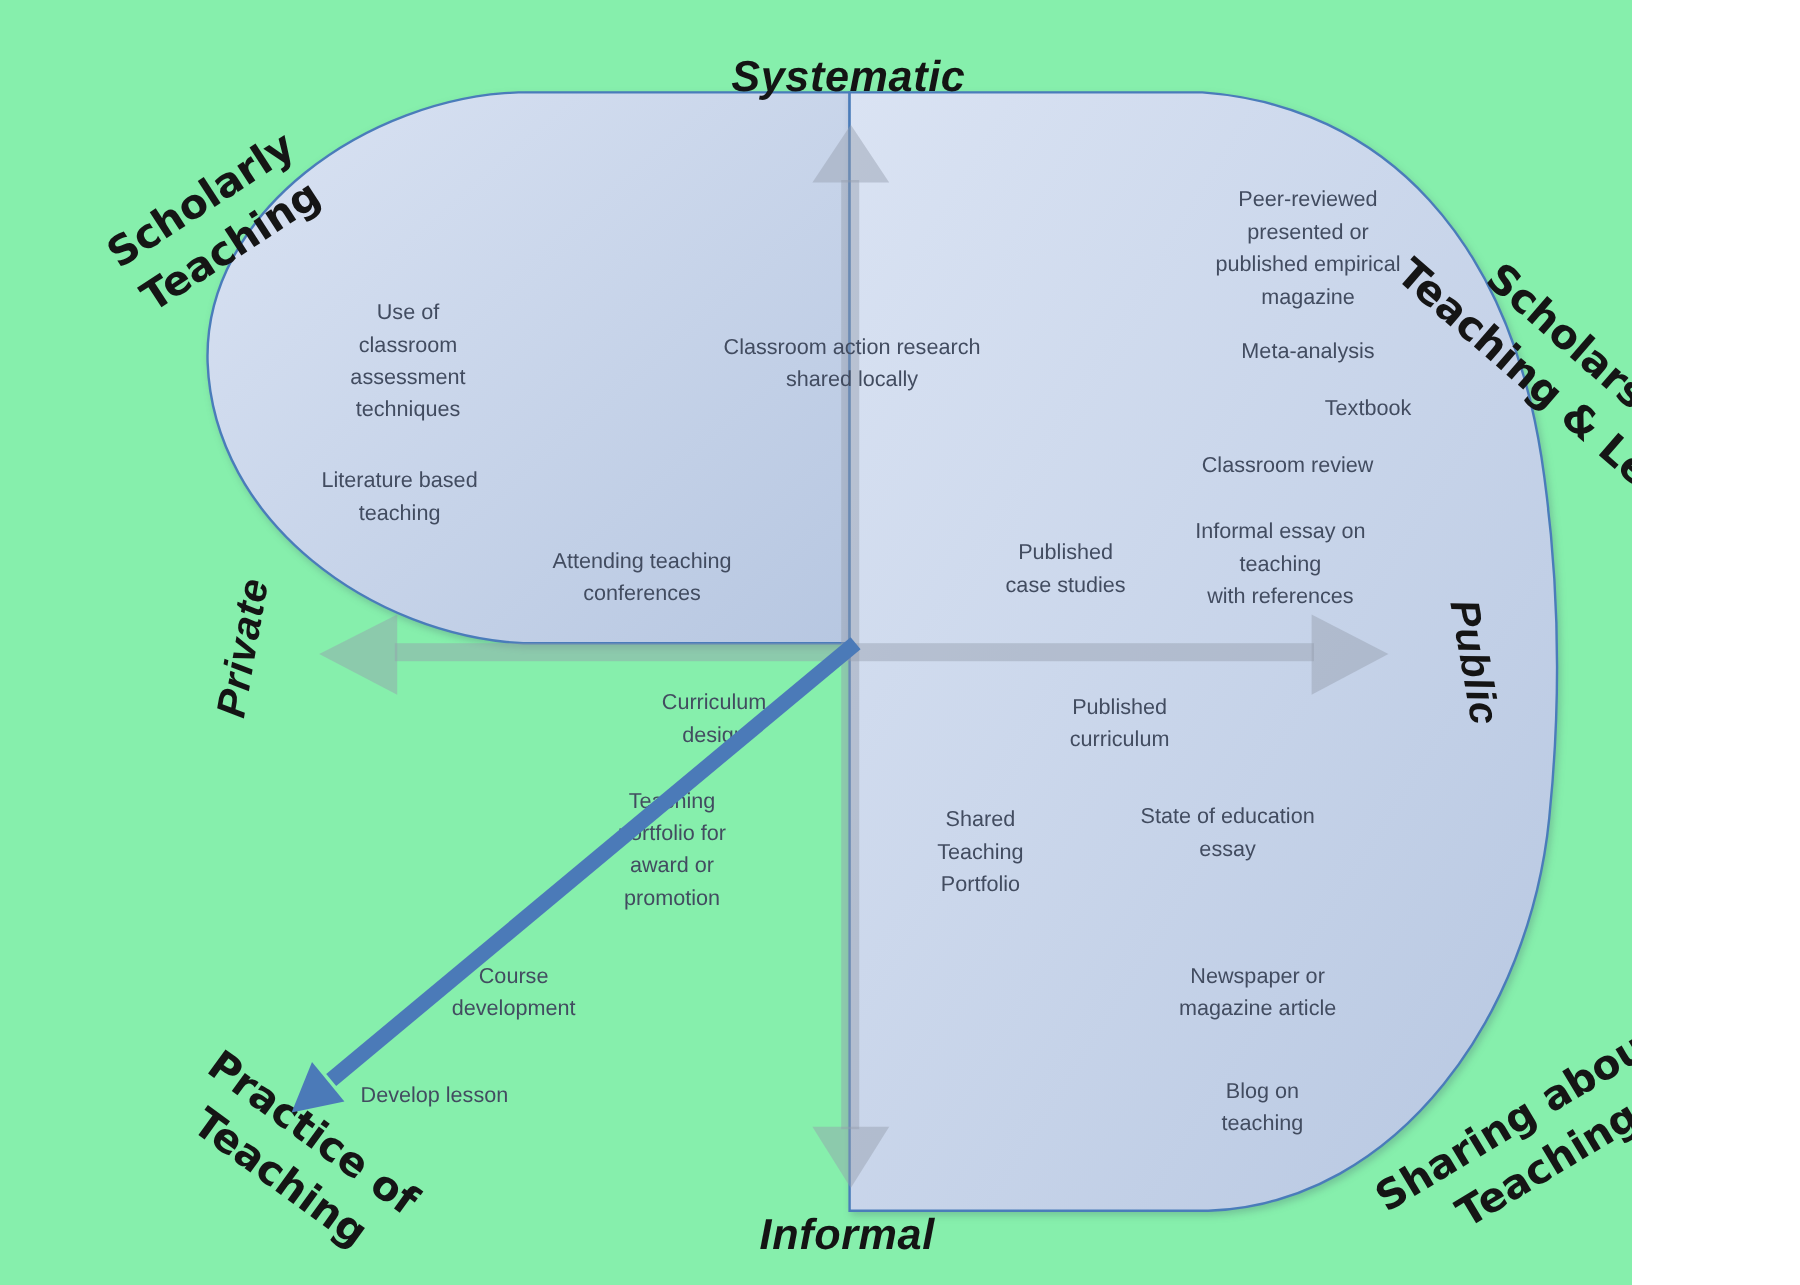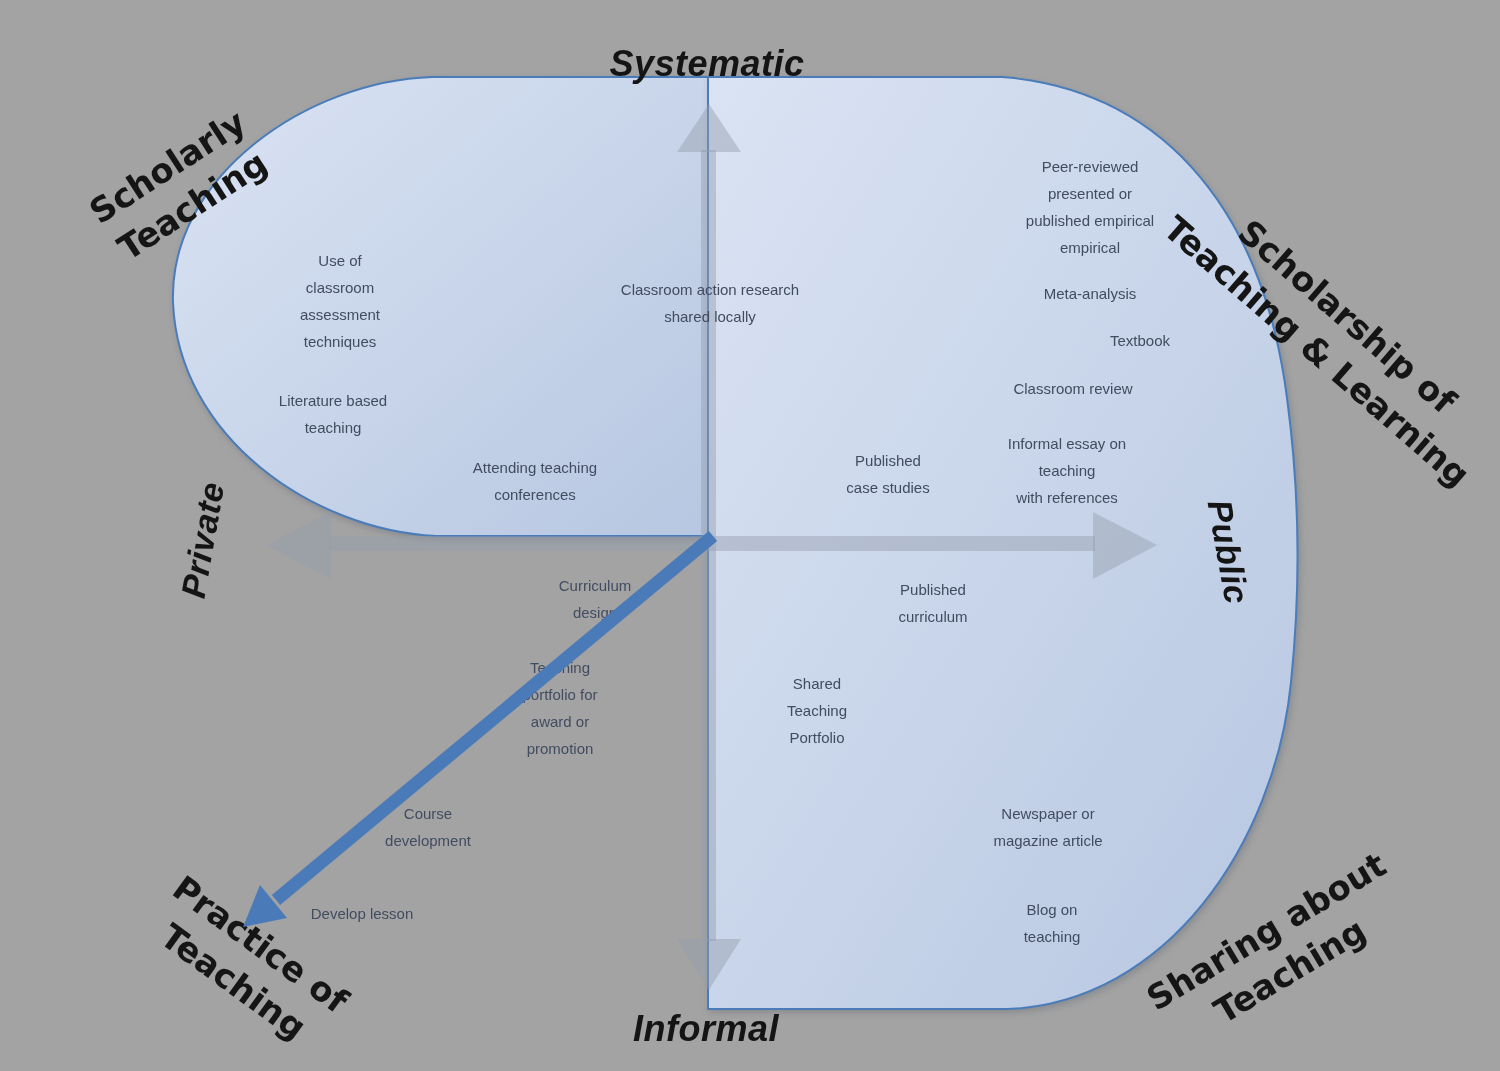--- a/index.html
+++ b/index.html
@@ -1,26 +1,26 @@
 <!DOCTYPE html>
 <html><head>
 <meta charset="utf-8">
 <style>
   html,body{margin:0;padding:0;background:#ffffff;}
   .stage{
-    position:relative;width:1500px;height:1071px;overflow:hidden;background:#a3a3a3;
+    position:relative;width:1360px;height:1071px;overflow:hidden;background:#86efac;
     font-family:"Liberation Sans",sans-serif;
   }
   svg.layer{position:absolute;left:0;top:0;width:1500px;height:1071px;}
   svg.toplayer{pointer-events:none;}
   .shape{filter:drop-shadow(2px 3px 3px rgba(60,70,90,0.25));}
   .item{
     position:absolute;transform:translate(-50%,-50%);
     text-align:center;white-space:nowrap;
-    font-size:15px;line-height:27px;color:#424c60;z-index:2;
+    font-size:18px;line-height:27px;color:#424c60;z-index:2;
   }
   .item span{display:block;}
   .axis-label{
     position:absolute;transform:translate(-50%,-50%);
     font-style:italic;font-weight:bold;font-size:36px;color:#141414;
     white-space:nowrap;z-index:2;letter-spacing:0.5px;
   }
   .axis-label.rot-left{transform:translate(-50%,-50%) rotate(-80deg);font-size:34px;}
   .axis-label.rot-right{transform:translate(-50%,-50%) rotate(80deg);font-size:34px;}
   .corner-label{
@@ -98,21 +98,21 @@
   </div>
   <div class="item" style="left:535px;top:481px">
     <span>Attending teaching</span>
     <span>conferences</span>
   </div>
 
   <div class="item" style="left:1090px;top:207px">
     <span>Peer-reviewed</span>
     <span>presented or</span>
     <span>published empirical</span>
-    <span>empirical</span>
+    <span>magazine</span>
   </div>
   <div class="item" style="left:1090px;top:293px">
     <span>Meta-analysis</span>
   </div>
   <div class="item" style="left:1140px;top:340px">
     <span>Textbook</span>
   </div>
   <div class="item" style="left:1073px;top:388px">
     <span>Classroom review</span>
   </div>
@@ -127,20 +127,24 @@
   </div>
 
   <div class="item" style="left:933px;top:603px">
     <span>Published</span>
     <span>curriculum</span>
   </div>
   <div class="item" style="left:817px;top:710px">
     <span>Shared</span>
     <span>Teaching</span>
     <span>Portfolio</span>
+  </div>
+  <div class="item" style="left:1023px;top:694px">
+    <span>State of education</span>
+    <span>essay</span>
   </div>
   <div class="item" style="left:1048px;top:827px">
     <span>Newspaper or</span>
     <span>magazine article</span>
   </div>
   <div class="item" style="left:1052px;top:923px">
     <span>Blog on</span>
     <span>teaching</span>
   </div>
 

